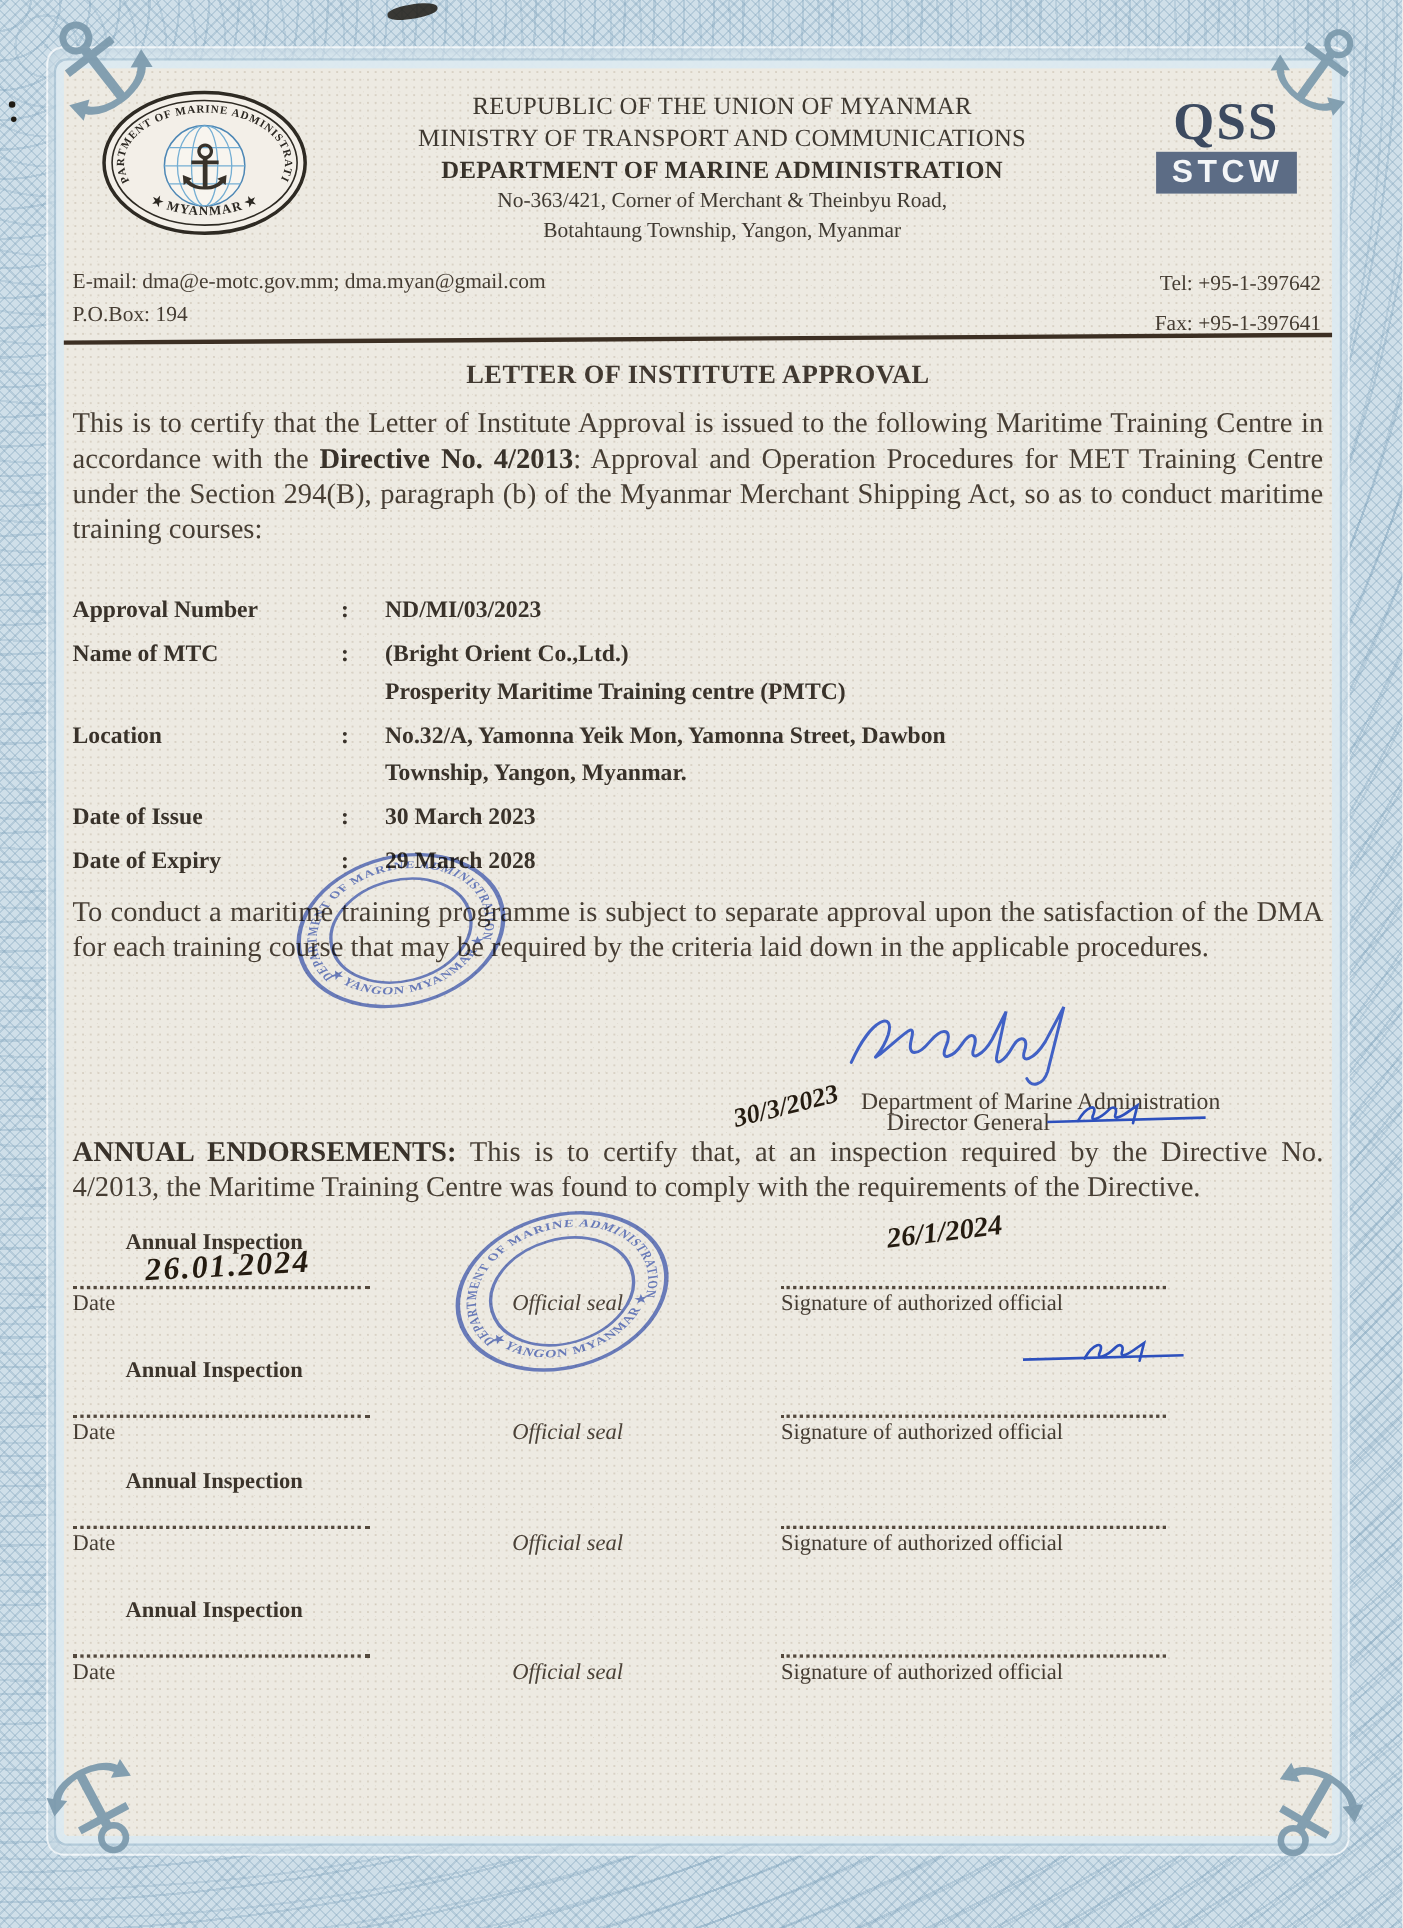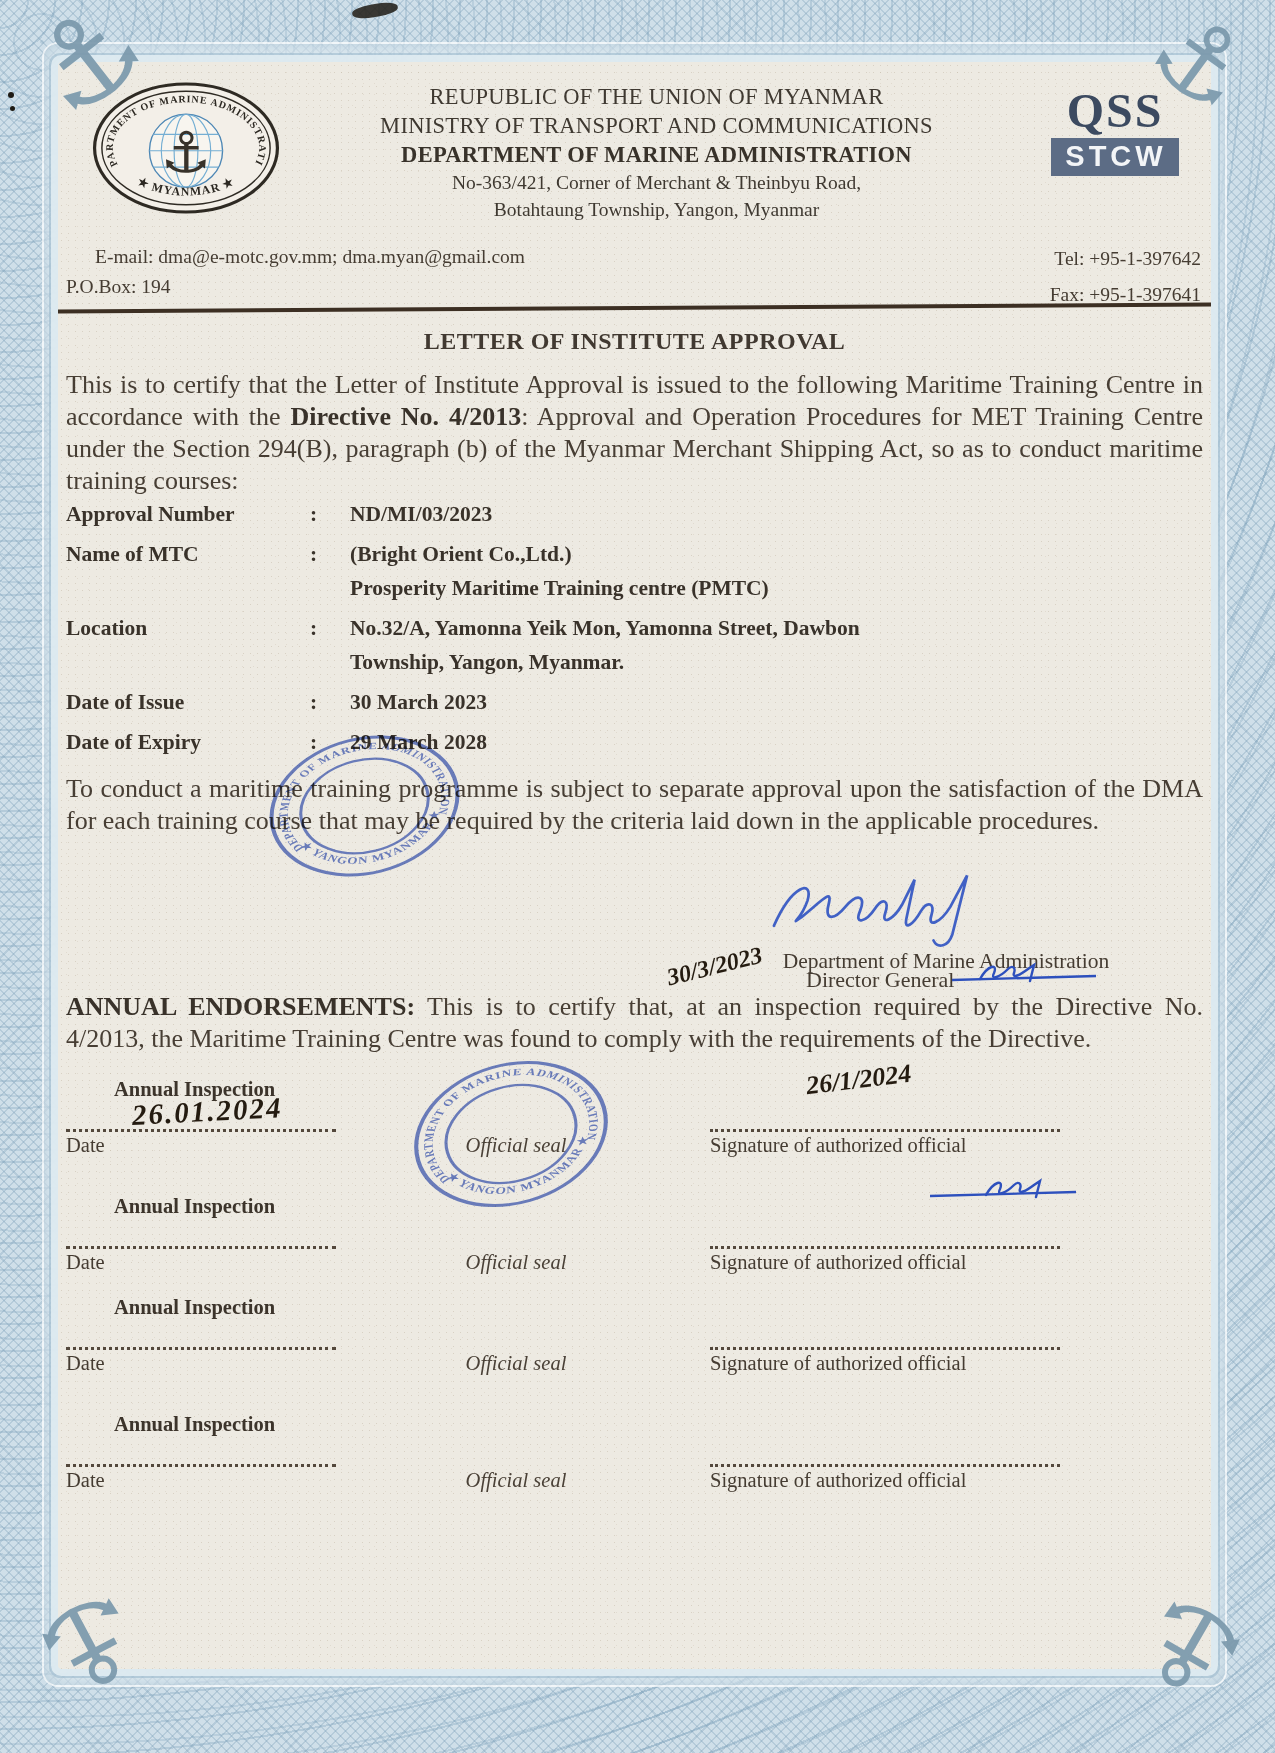--- a/index.html
+++ b/index.html
@@ -39,32 +39,32 @@
   .hdr-center .l1,.hdr-center .l2{font-size:22.5px;line-height:29px;letter-spacing:.3px;}
   .hdr-center .l3{font-size:22.5px;line-height:29px;font-weight:bold;letter-spacing:.3px;color:#38322a;}
   .hdr-center .l4,.hdr-center .l5{font-size:19.5px;line-height:27px;}
   .qss-wrap{width:176px;flex:0 0 176px;text-align:center;padding-top:8px;}
   .qss-top{font-size:48px;font-weight:bold;color:#3c4a60;letter-spacing:2px;line-height:50px;font-family:"Liberation Serif",serif;}
   .qss-band{display:inline-block;background:#5c6c85;color:#f3f5f7;font-family:"Liberation Sans",sans-serif;
     font-weight:bold;font-size:29px;letter-spacing:4px;padding:2px 12px 3px 14px;margin-top:2px;}
 
   
   .contact{position:relative;height:76px;margin-top:18px;color:#453c32;font-size:19.5px;}
-  .contact .email{position:absolute;left:0;top:0;margin-left:29px;}
+  .contact .email{position:absolute;left:0;top:0;}
   .contact .pobox{position:absolute;left:0;top:30px;}
   .contact .tel{position:absolute;right:2px;top:2px;}
   .contact .fax{position:absolute;right:2px;top:38px;}
   .rule{position:absolute;left:-8px;right:-8px;top:60px;height:3.5px;background:#3c2f23;transform:rotate(-0.35deg);}
 
   .doc-title{text-align:center;font-weight:bold;font-size:24px;color:#413931;letter-spacing:.5px;margin-top:6px;}
   p.body{font-size:26px;line-height:32px;color:#473e34;text-align:justify;margin:14px 0 0 0;}
   b.inline{color:#39322a;}
 
   
-  .details{color:#39322a;}
+  .details{margin-top:40px;color:#39322a;}
   .drow{display:flex;font-weight:bold;font-size:21.5px;line-height:34px;margin-bottom:6px;}
   .dlabel{width:244px;flex:0 0 244px;}
   .dcolon{width:40px;flex:0 0 40px;}
   .dval{flex:1;}
   .dval div{line-height:34px;}
 
   
   .sign-area{position:relative;height:130px;margin-top:24px;}
   .stamp{color:#4d68c6;opacity:.8;mix-blend-mode:multiply;position:absolute;pointer-events:none;}
   .stamp1{left:196px;top:-128px;width:205px;height:146px;transform:rotate(-14deg);}

